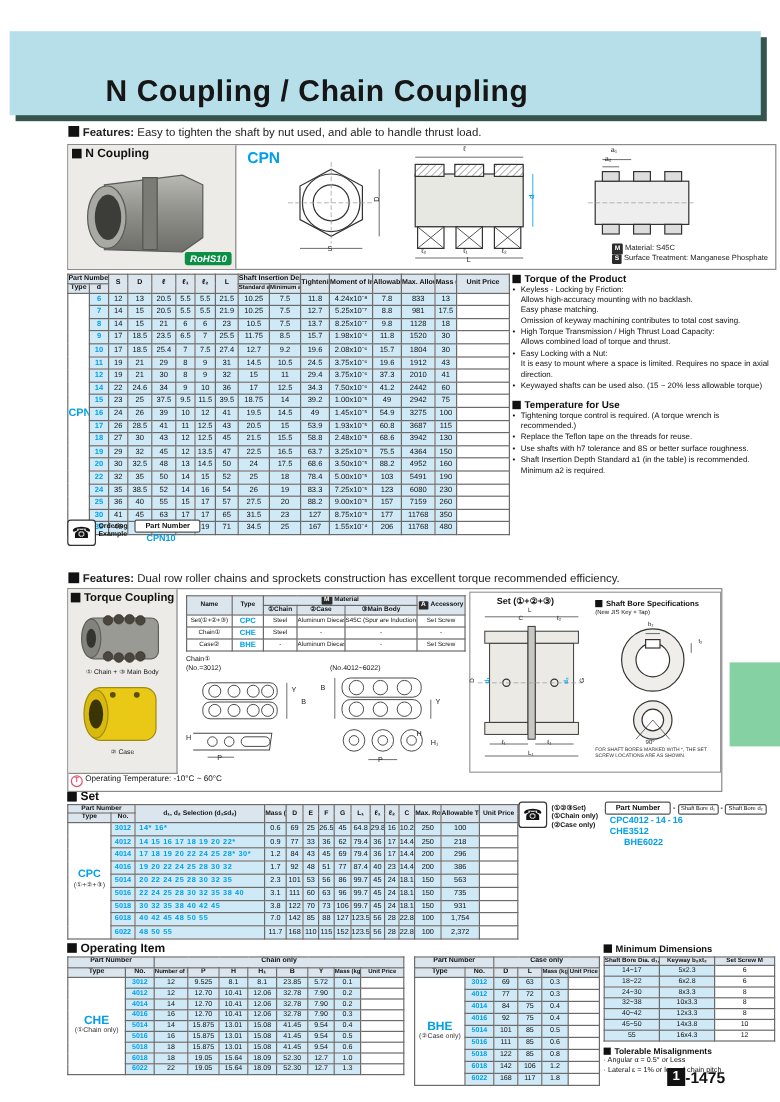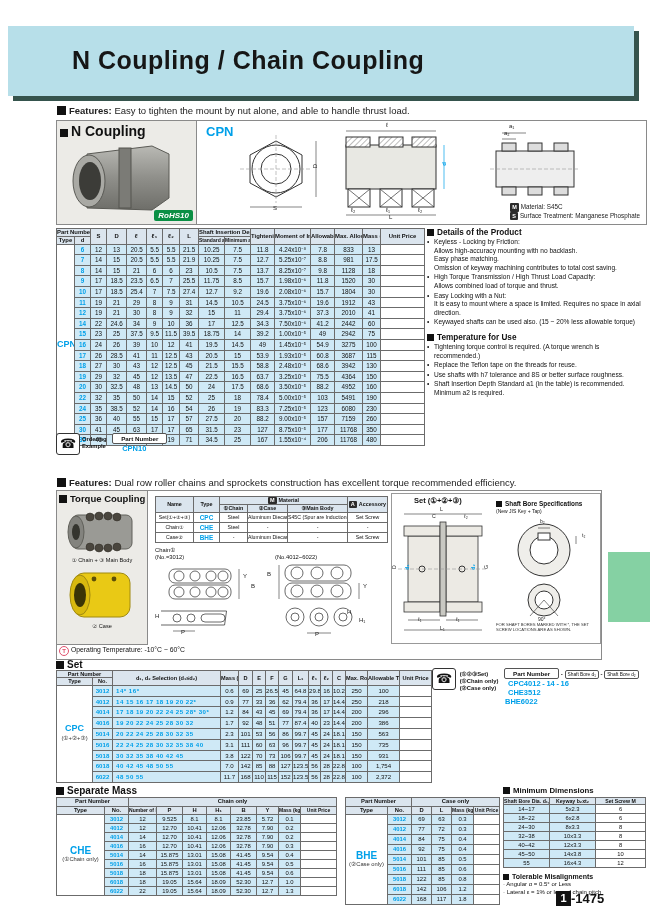--- a/index.html
+++ b/index.html
@@ -1,28 +1,28 @@
 <!DOCTYPE html>
 <html><head>
 <meta charset="utf-8">
 <style>
   html,body{margin:0;padding:0;background:#ffffff;}
   body{width:650px;height:918px;position:relative;font-family:"Liberation Sans",sans-serif;color:#111;overflow:hidden;}
 
   
   .banner{position:absolute;left:8px;top:26px;width:626px;height:70px;background:#b7dfe9;box-shadow:5px 5px 0 #35544d;}
-  .banner h1{margin:0;padding:20px 3px 0 64px;font-size:25px;font-weight:bold;color:#161616;letter-spacing:.5px;}
+  .banner h1{margin:16px;padding:20px 3px 0 64px;font-size:25px;font-weight:bold;color:#161616;letter-spacing:.5px;}
 
   .featline{position:absolute;left:57px;font-size:9.5px;color:#222;}
   .sqbul{display:inline-block;width:9px;height:9px;background:#111;margin-right:3px;vertical-align:-1px;}
 
   
   .nbox{position:absolute;left:56px;top:120px;width:589px;height:103px;border:1px solid #8a8a8a;background:#fff;}
   .ncell{position:absolute;left:0;top:0;width:139px;height:103px;background:#ecebe7;border-right:1px solid #8a8a8a;}
-  .ncell .ttl{position:absolute;left:3px;top:2px;font-size:14px;font-weight:bold;}
+  .ncell .ttl{position:absolute;left:3px;top:2px;font-size:10px;font-weight:bold;}
   .rohs{position:absolute;right:3px;bottom:3px;background:#0a8f44;color:#fff;font-size:8px;font-weight:bold;font-style:italic;padding:1px 4px;border-radius:2px;}
   .ndraw{position:absolute;left:139px;top:0;right:0;bottom:0;}
   .cpnlbl{position:absolute;left:10px;top:3px;color:#00a0e9;font-weight:bold;font-size:13px;}
   .matnotes{position:absolute;right:6px;bottom:4px;font-size:6.3px;line-height:8.5px;color:#222;text-align:left;}
   .mbox{display:inline-block;background:#2b2b2b;color:#fff;font-size:5.5px;font-weight:bold;padding:0 2px;margin-right:2px;border-radius:1px;}
 
   
   table.t{border-collapse:collapse;table-layout:fixed;background:#fff;}
   table.t th,table.t td{border:1px solid #6b6b6b;padding:0;text-align:center;overflow:hidden;white-space:nowrap;}
   table.t th{background:#dbe5ee;font-weight:bold;}
@@ -115,21 +115,21 @@
 </head>
 <body>
 
 <div class="page">
 
   <div class="banner">
     <h1>N Coupling / Chain Coupling</h1>
   </div>
 
   <div class="featline" style="top:105px;">
-    <span class="sqbul"></span><b>Features:</b><span> Easy to tighten the mount by nut alone, and able to handle thrust load.</span>
+    <span class="sqbul"></span><b>Features:</b><span> Easy to tighten the shaft by nut used, and able to handle thrust load.</span>
   </div>
 
   <div class="nbox">
     <div class="ncell">
       <div class="ttl"><span class="sqbul" style="width:8px;height:8px;"></span><span>N Coupling</span></div>
       <svg width="139" height="86" style="position:absolute;top:15px;">
         <defs>
           <linearGradient id="met" x1="0" y1="0" x2="0" y2="1">
             <stop offset="0" stop-color="#b9b9b4"></stop>
               <stop offset=".5" stop-color="#8f8f8a"></stop>
@@ -574,21 +574,21 @@
           <td class="c10">1.55x10⁻⁴</td>
           <td class="c11">206</td>
           <td class="c12">11768</td>
           <td class="c13">480</td>
           <td class="c14"></td>
         </tr>
       </tbody>
   </table>
 
   <div class="panel">
-    <h3><span class="sqbul" style="width:7px;height:7px;"></span><span>Details of the Product</span></h3>
+    <h3><span class="sqbul" style="width:7px;height:7px;"></span><span>Torque of the Product</span></h3>
     <ul id="details-list">
         <li>Keyless - Locking by Friction:
 Allows high-accuracy mounting with no backlash.
 Easy phase matching.
 Omission of keyway machining contributes to total cost saving.</li>
         <li>High Torque Transmission / High Thrust Load Capacity:
 Allows combined load of torque and thrust.</li>
         <li>Easy Locking with a Nut:
 It is easy to mount where a space is limited. Requires no space in axial direction.</li>
         <li>Keywayed shafts can be used also. (15 ~ 20% less allowable torque)</li>
@@ -1013,25 +1013,25 @@
       <span style="font-weight:bold;">-</span>
       <span class="pnboxsm">Shaft Bore d₂</span>
       <br>
       <span class="bluecode" style="margin-left:4px;">CPC4012</span>
       <span class="bluecode">-</span>
       <span class="bluecode">14</span>
       <span class="bluecode">-</span>
       <span class="bluecode">16</span>
       <br>
       <span class="bluecode" style="margin-left:4px;">CHE3512</span><br>
-      <span class="bluecode" style="margin-left:1px;">BHE6022</span>
+      <span class="bluecode" style="margin-left:16px;">BHE6022</span>
     </span>
   </div>
 
-  <div class="secttl" style="left:56px;top:785px;"><span class="sqbul" style="width:8px;height:8px;"></span><span>Separate Mass</span></div>
+  <div class="secttl" style="left:56px;top:785px;"><span class="sqbul" style="width:8px;height:8px;"></span><span>Operating Item</span></div>
 
   <table class="t" id="che-table">
     <colgroup>
         <col style="width:48px">
         <col style="width:24px">
         <col style="width:28px">
         <col style="width:26px">
         <col style="width:24px">
         <col style="width:24px">
         <col style="width:26px">

